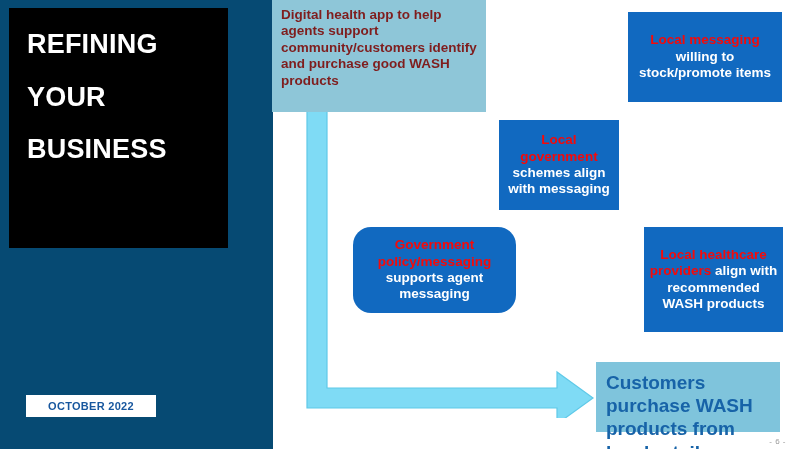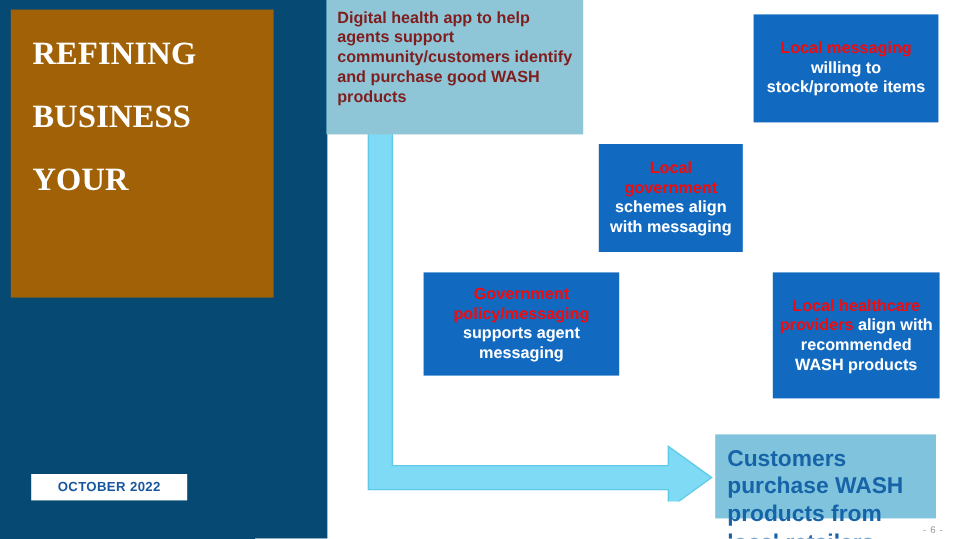--- a/index.html
+++ b/index.html
@@ -27,22 +27,21 @@
     width: 273px;
     height: 449px;
     background: #064a73;
   }
   .title-box {
     position: absolute;
     left: 9px;
     top: 8px;
     width: 219px;
     height: 240px;
-    background: #a16207;
-    font-family: Liberation Serif, serif;
+    background: #000000;
   }
   .title-text {
     position: absolute;
     left: 18px;
     top: 10px;
     width: 225px;
     color: #ffffff;
     font-size: 27px;
     font-weight: bold;
     line-height: 1.95;
@@ -116,21 +115,21 @@
     background: #1169c0;
     color: #ffffff;
     font-size: 13.5px;
   }
   .hl { color: #f40a0a; }
 
   
   #node-app        { left: -1px;  top: 0px;   width: 214px; height: 112px; }
   #node-retailers  { left: 355px; top: 12px;  width: 154px; height: 90px; }
   #node-govt-local { left: 226px; top: 120px; width: 120px; height: 90px; }
-  #node-policy     { left: 80px;  top: 227px; width: 163px; height: 86px; }
+  #node-policy     { left: 80px;  top: 227px; width: 163px; height: 86px; border-radius: 18px; }
   #node-health     { left: 371px; top: 227px; width: 139px; height: 105px; }
   #node-customers  { left: 323px; top: 362px; width: 184px; height: 70px; }
 
   
   .arrow-svg {
     position: absolute;
     left: 20px;
     top: 108px;
     width: 320px;
     height: 310px;
@@ -149,22 +148,22 @@
 </head>
 <body>
 
 <div id="slide">
 
   <div class="left-panel">
 
     <div class="title-box">
       <div class="title-text">
         <span class="title-line">REFINING</span>
+        <span class="title-line">YOUR</span>
         <span class="title-line">BUSINESS</span>
-        <span class="title-line">YOUR</span>
       </div>
     </div>
 
     <div class="date-badge">
       <span>OCTOBER 2022</span>
     </div>
 
   </div>
 
   <div class="diagram">

